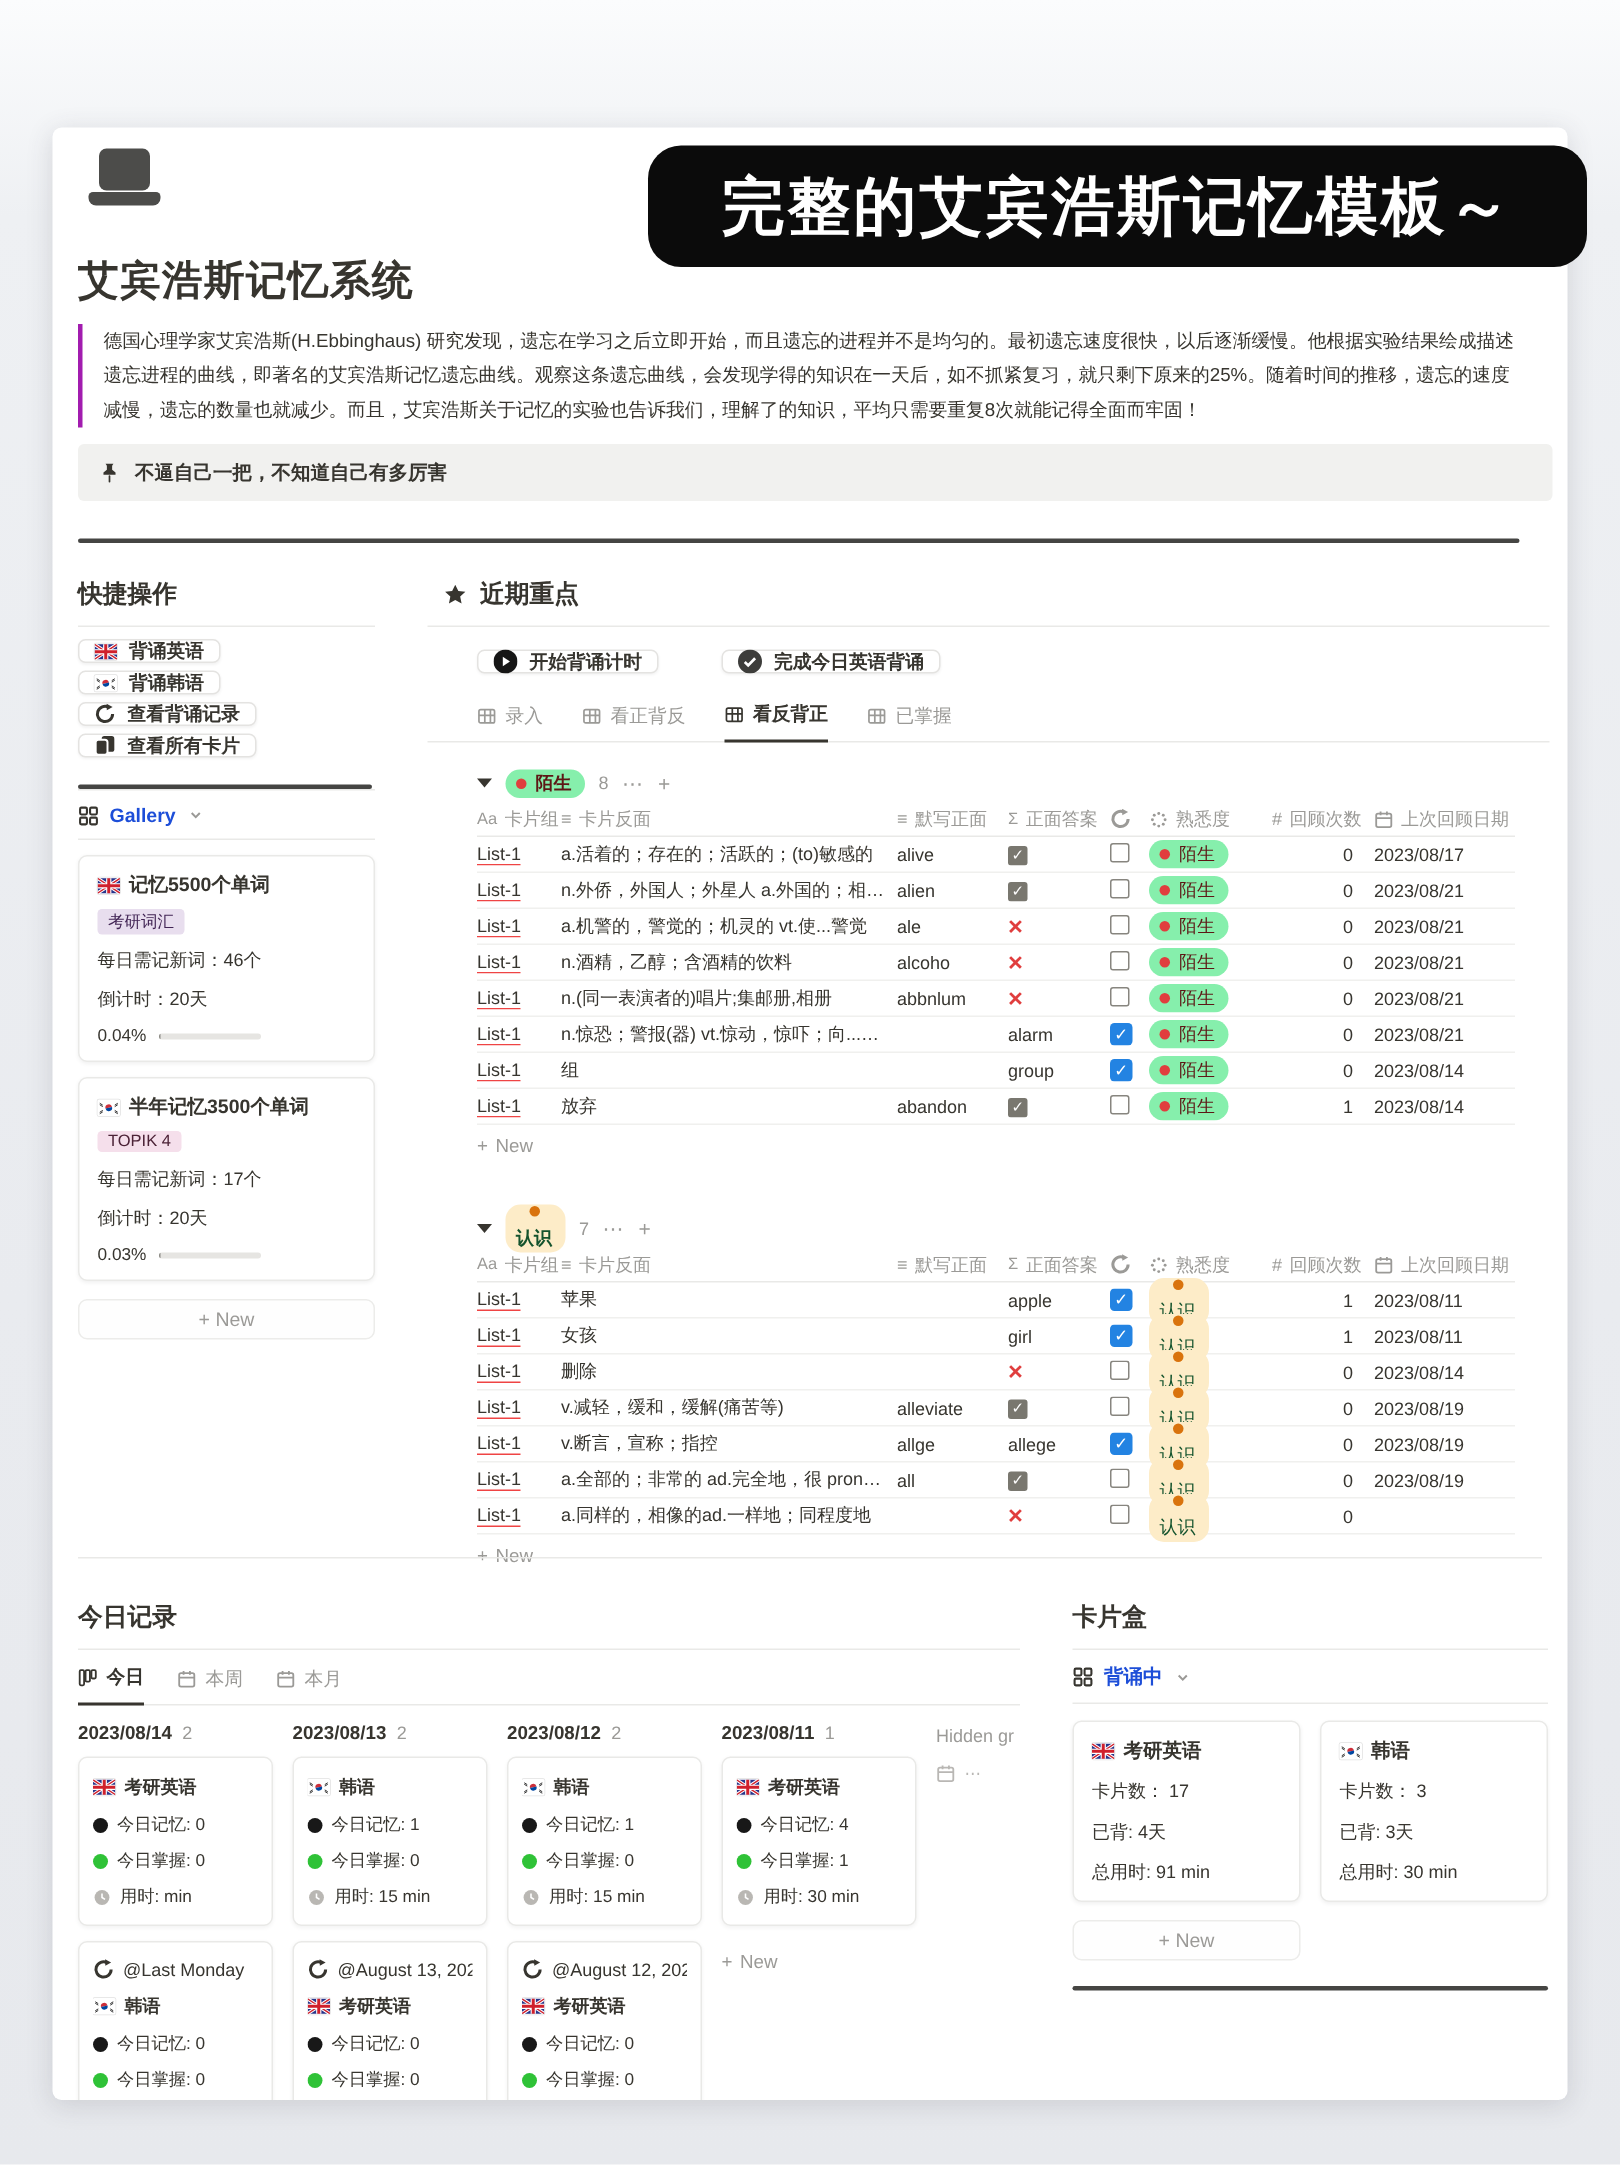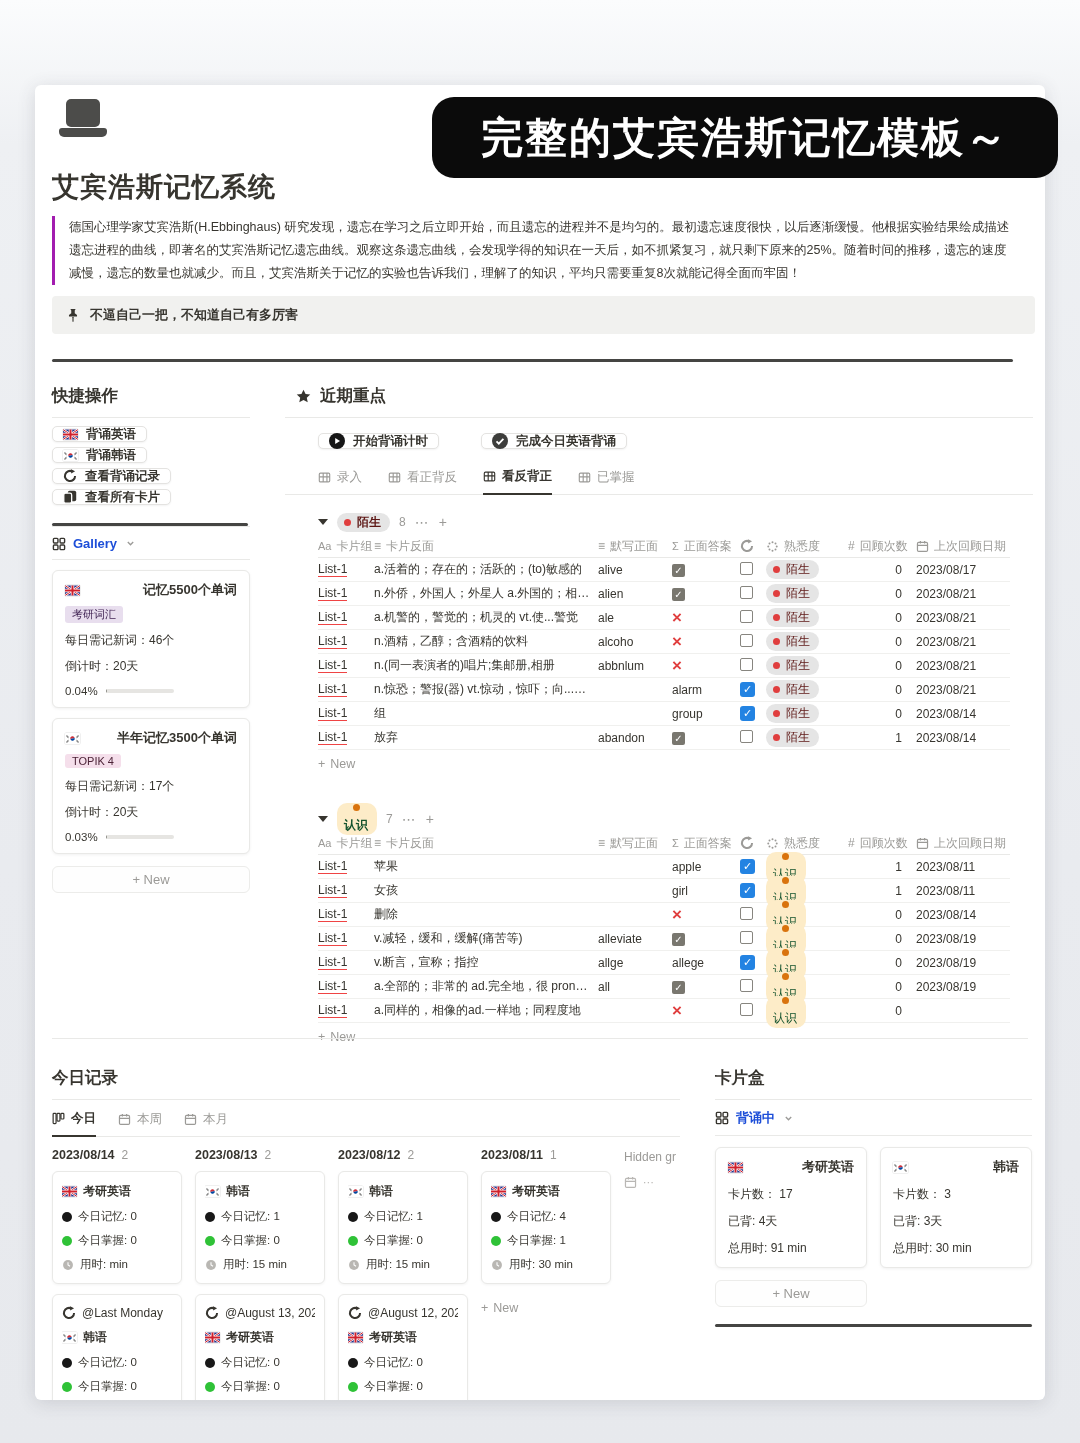--- a/index.html
+++ b/index.html
@@ -59,21 +59,21 @@
   .qa-list .btn { margin-bottom:5px; }
   .qa-list { margin-top:8px; display:flex; flex-direction:column; align-items:flex-start; }
 
   .view-row { display:flex; align-items:center; gap:7px; padding:9px 0 8px; font-size:13px; font-weight:700; color:#1d4ed8; }
 
   .goal-card, .mini-card {
     border:1px solid #e9e9e7; border-radius:6px; background:#fff;
     box-shadow:0 1px 3px rgba(15,15,15,.06); padding:10px 12px;
   }
   .goal-card { margin-top:10px; }
-  .card-title { display:flex; align-items:center; gap:6px; font-size:13px; font-weight:700;justify-content:space-between; }
+  .card-title { display:flex; align-items:center; gap:6px; font-size:13px; font-weight:700; }
   .tag { display:inline-block; margin-top:7px; font-size:11px; padding:1px 7px; border-radius:3px; font-weight:400; }
   .tag-purple { background:#e8deee; color:#412454; }
   .tag-pink { background:#f5dfeb; color:#4c2337; }
   .goal-line { font-size:12px; margin-top:9px; }
   .prog-row { display:flex; align-items:center; gap:8px; margin-top:10px; font-size:11.5px; color:#37352f; }
   .prog-track { width:68px; height:4px; background:#e6e5e2; border-radius:2px; position:relative; overflow:hidden; }
   .prog-fill { position:absolute; left:0; top:0; bottom:0; width:2%; background:#8a8983; }
   .new-box {
     margin-top:12px; height:27px; border:1px solid #ececea; border-radius:6px;
     display:flex; align-items:center; justify-content:center; gap:4px;
@@ -86,21 +86,21 @@
   .tabs { display:flex; gap:26px; margin-top:19px; padding-left:33px; border-bottom:1px solid #e9e9e7; }
   .tab { display:flex; align-items:center; gap:6px; font-size:12.5px; color:#9b9a97; padding-bottom:8px; cursor:pointer; }
   .tab.active { color:#37352f; font-weight:700; border-bottom:2px solid #37352f; margin-bottom:-1px; }
 
   .group { margin:14px 0 0 33px; }
   .group + .group { margin-top:28px; }
   .group-head { display:flex; align-items:center; gap:9px; height:26px; font-size:12px; color:#9b9a97; }
   .tri { width:0; height:0; border-left:5px solid transparent; border-right:5px solid transparent; border-top:6px solid #37352f; }
   .pill { display:inline-flex; align-items:center; gap:6px; border-radius:10px; padding:1px 9px 1px 7px; font-size:12px; font-weight:700; }
   .pill .pdot { width:7px; height:7px; border-radius:50%; }
-  .pill-red { background:#e5e5e5; color:#5d1715; }
+  .pill-red { background:#86efac; color:#5d1715; }
   .pill-red .pdot { background:#e03e3e; }
   .pill-yellow { background:#fdecc8; color:#14532d;flex-direction:column; }
   .pill-yellow .pdot { background:#d9730d; }
   .ghost { color:#9b9a97; font-size:14px; letter-spacing:1px; cursor:pointer; }
 
   .tbl { width:692px; }
   .tr { display:grid; grid-template-columns:56px 224px 74px 68px 26px 82px 68px 94px; align-items:center; }
   .tr.head { height:23px; color:#9b9a97; font-size:12px; border-bottom:1px solid #e9e9e7; }
   .tr.row { height:24px; font-size:12px; border-bottom:1px solid #f0f0ee; }
   .hcell { display:flex; gap:5px; overflow:hidden; white-space:nowrap; }

